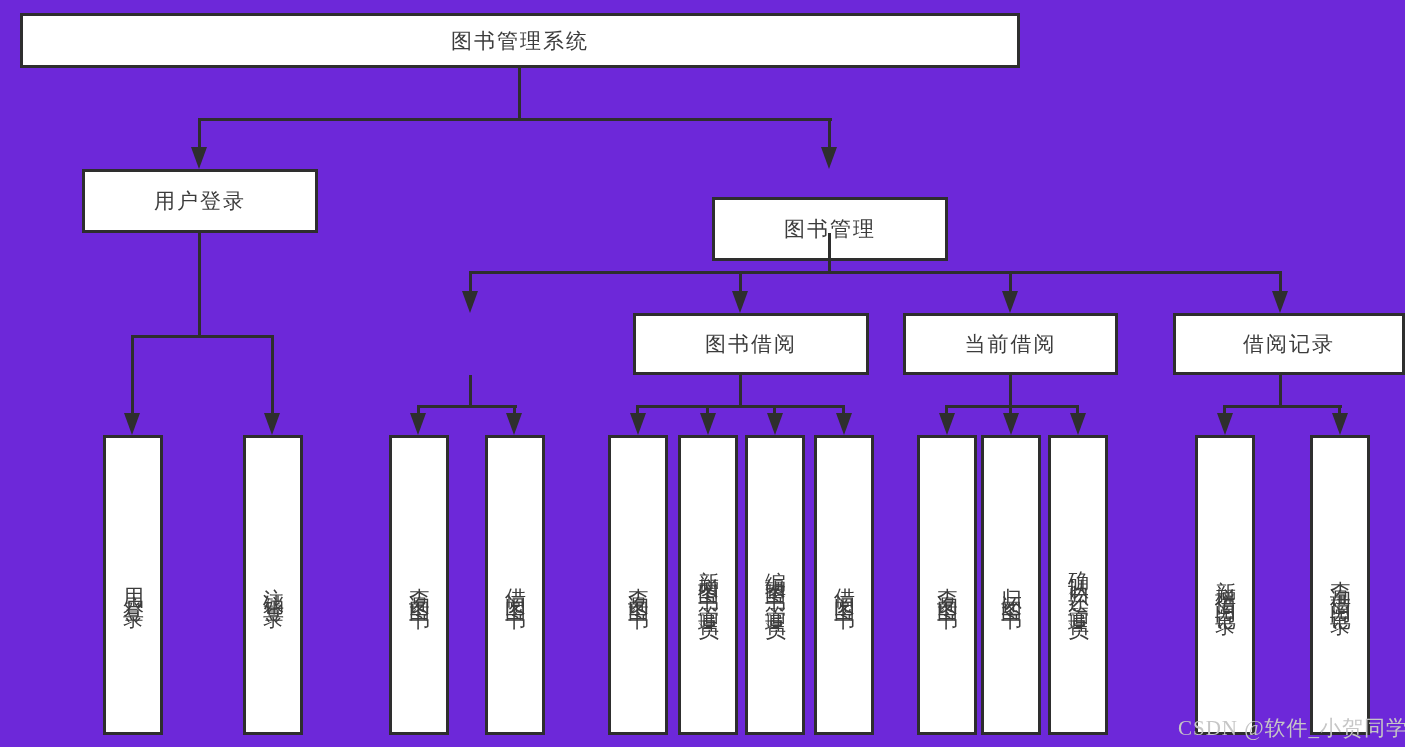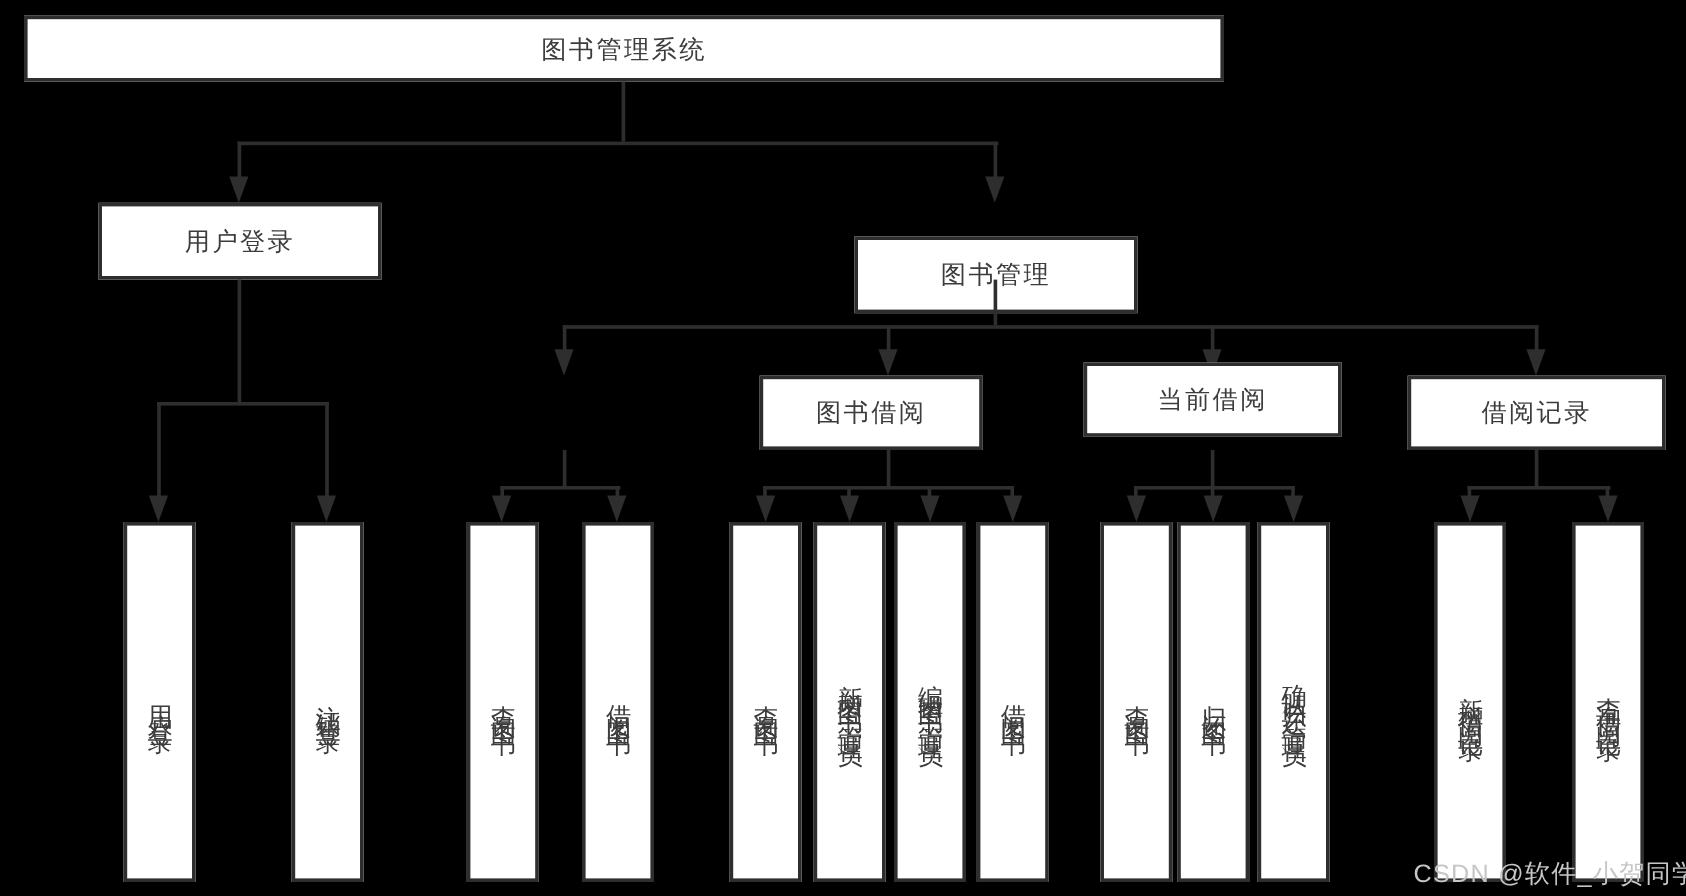--- a/index.html
+++ b/index.html
@@ -1,20 +1,20 @@
 <!DOCTYPE html>
 <html><head>
 <meta charset="utf-8">
 <style>
   html,body{margin:0;padding:0;background:#ffffff;}
   .canvas{
     position:relative;
     width:1405px;height:747px;
-    background:#000000;
-    font-family:Liberation Sans, sans-serif;
+    background:#6d28d9;
+    font-family:Liberation Serif, serif;
     overflow:hidden;
   }
   .box{
     position:absolute;
     box-sizing:border-box;
     background:#ffffff;
     border:3px solid #2e2e2e;
     display:flex;align-items:center;justify-content:center;
     color:#3c3c3c;
   }
@@ -85,27 +85,27 @@
   <div class="hline" style="left:469px;top:271px;width:813px;"></div>
   <div class="vline" style="left:469px;top:271px;height:22px;"></div>
   <div class="arrow" style="left:462px;top:291px;"></div>
   <div class="vline" style="left:739px;top:271px;height:22px;"></div>
   <div class="arrow" style="left:732px;top:291px;"></div>
   <div class="vline" style="left:1009px;top:271px;height:22px;"></div>
   <div class="arrow" style="left:1002px;top:291px;"></div>
   <div class="vline" style="left:1279px;top:271px;height:22px;"></div>
   <div class="arrow" style="left:1272px;top:291px;"></div>
 
-  <div class="box" style="left:633px;top:313px;width:186px;height:62px;">
+  <div class="box" style="left:633px;top:313px;width:236px;height:62px;">
     <span class="hlabel">图书借阅</span>
   </div>
-  <div class="box" style="left:903px;top:302px;width:215px;height:62px;">
+  <div class="box" style="left:903px;top:313px;width:215px;height:62px;">
     <span class="hlabel">当前借阅</span>
   </div>
-  <div class="box" style="left:1173px;top:313px;width:215px;height:62px;">
+  <div class="box" style="left:1173px;top:313px;width:232px;height:62px;">
     <span class="hlabel">借阅记录</span>
   </div>
 
   <div class="vline" style="left:469px;top:375px;height:30px;"></div>
   <div class="hline" style="left:417px;top:405px;width:100px;"></div>
   <div class="vline" style="left:417px;top:405px;height:10px;"></div>
   <div class="arrow" style="left:410px;top:413px;"></div>
   <div class="vline" style="left:513px;top:405px;height:10px;"></div>
   <div class="arrow" style="left:506px;top:413px;"></div>
 

